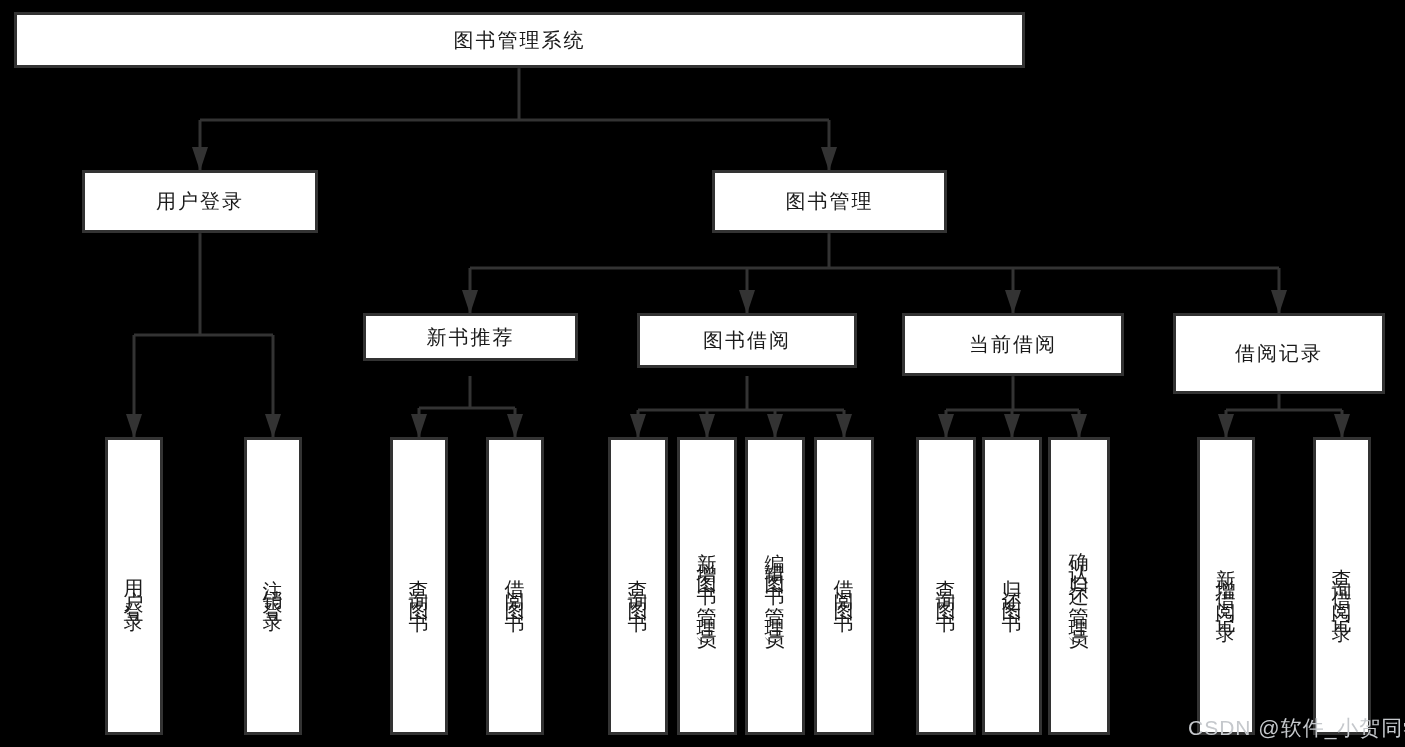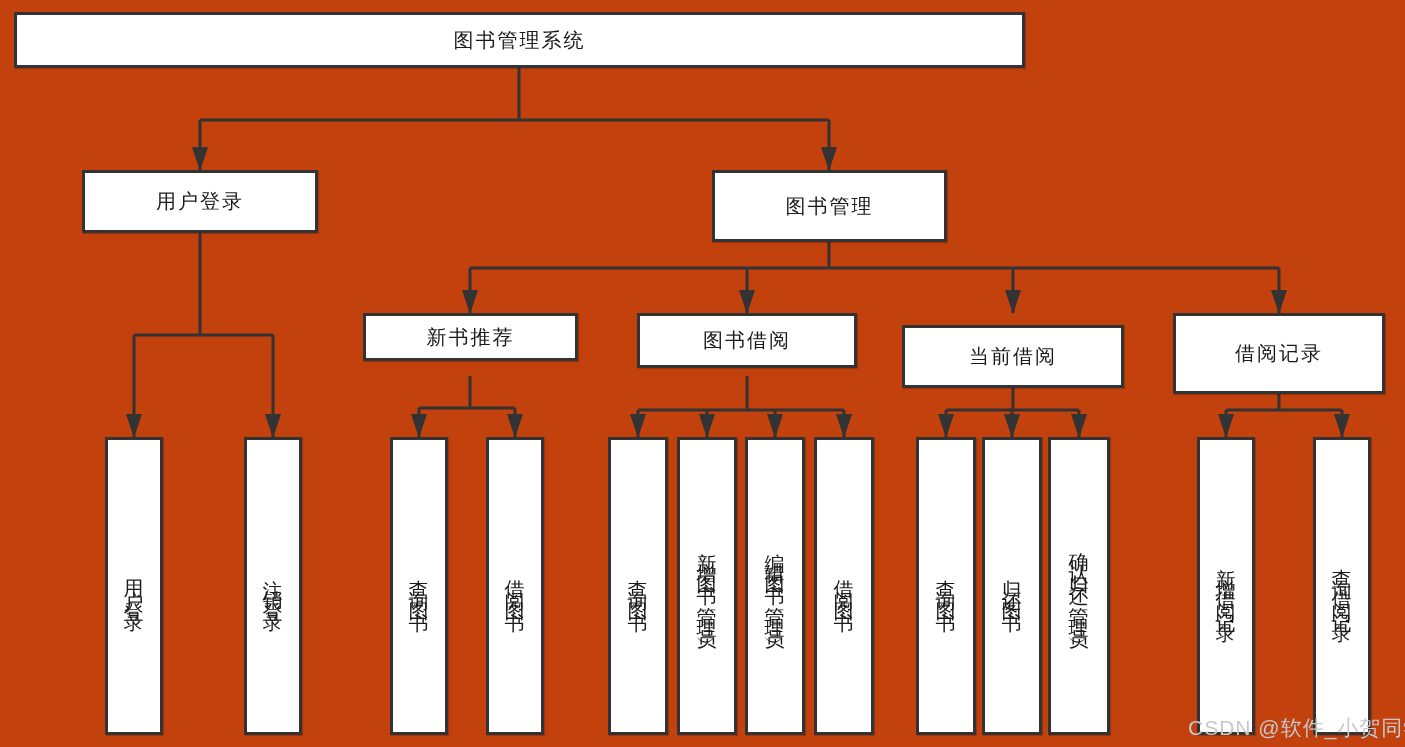--- a/index.html
+++ b/index.html
@@ -5,21 +5,21 @@
   html, body {
     margin: 0;
     padding: 0;
     background: #ffffff;
     font-family: "Liberation Sans", "DejaVu Sans", sans-serif;
   }
   .canvas {
     position: relative;
     width: 1405px;
     height: 747px;
-    background: #c2410c;
+    background: #000000;
     overflow: hidden;
     text-align: right;
   }
   .wires {
     position: absolute;
     left: 0;
     top: 0;
     pointer-events: none;
   }
   .wire {
@@ -103,25 +103,25 @@
     <path class="wire" d="M1079,410 L1079,437" marker-end="url(#arrow)"></path>
 
     <path class="wire" d="M1279,376 L1279,410 M1226,410 L1342,410"></path>
     <path class="wire" d="M1226,410 L1226,437" marker-end="url(#arrow)"></path>
     <path class="wire" d="M1342,410 L1342,437" marker-end="url(#arrow)"></path>
   </svg>
 
   <div class="box h" style="left:14px; top:12px; width:1011px; height:56px;">图书管理系统</div>
 
   <div class="box h" style="left:82px; top:170px; width:236px; height:63px;">用户登录</div>
-  <div class="box h" style="left:712px; top:170px; width:235px; height:72px;">图书管理</div>
+  <div class="box h" style="left:712px; top:170px; width:235px; height:63px;">图书管理</div>
 
   <div class="box h" style="left:363px; top:313px; width:215px; height:48px;font-family:Liberation Serif, serif;">新书推荐</div>
   <div class="box h" style="left:637px; top:313px; width:220px; height:55px;">图书借阅</div>
-  <div class="box h" style="left:902px; top:325px; width:222px; height:63px;">当前借阅</div>
+  <div class="box h" style="left:902px; top:313px; width:222px; height:63px;">当前借阅</div>
   <div class="box h" style="left:1173px; top:313px; width:212px; height:81px;">借阅记录</div>
 
   <div class="box v" style="left:105px; top:437px; width:58px; height:298px;">用户登录</div>
   <div class="box v" style="left:244px; top:437px; width:58px; height:298px;">注销登录</div>
 
   <div class="box v" style="left:390px; top:437px; width:58px; height:298px;">查询图书</div>
   <div class="box v" style="left:486px; top:437px; width:58px; height:298px;">借阅图书</div>
 
   <div class="box v" style="left:608px; top:437px; width:60px; height:298px;">查询图书</div>
   <div class="box v" style="left:677px; top:437px; width:60px; height:298px;">新增图书（管理员）</div>

